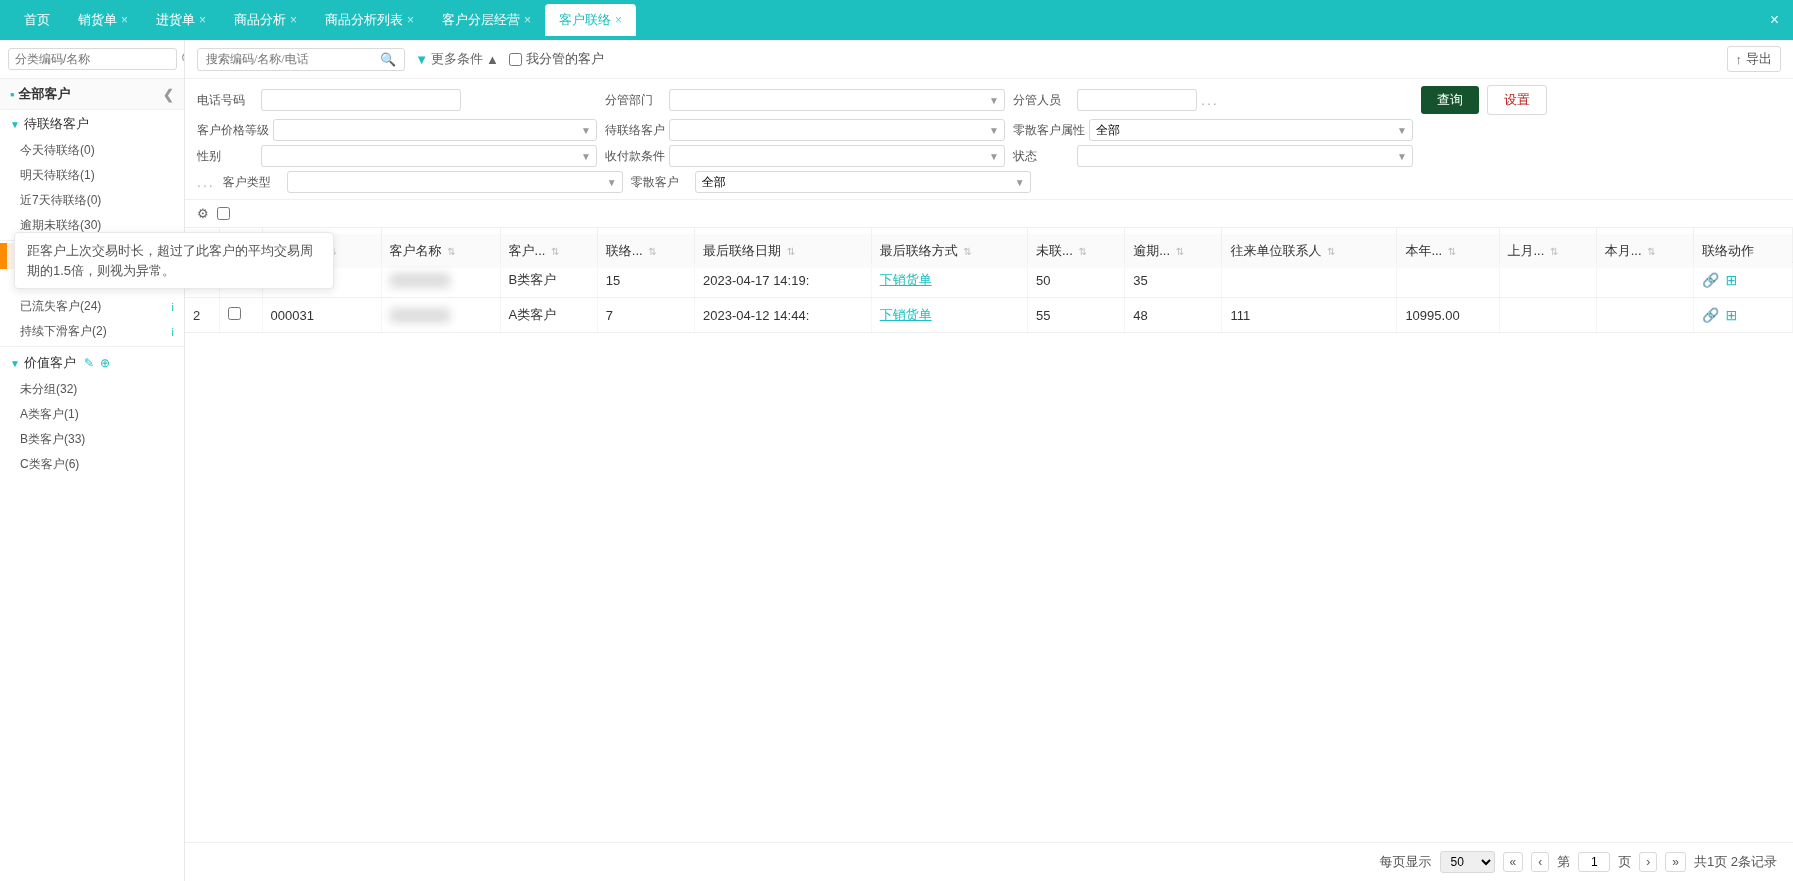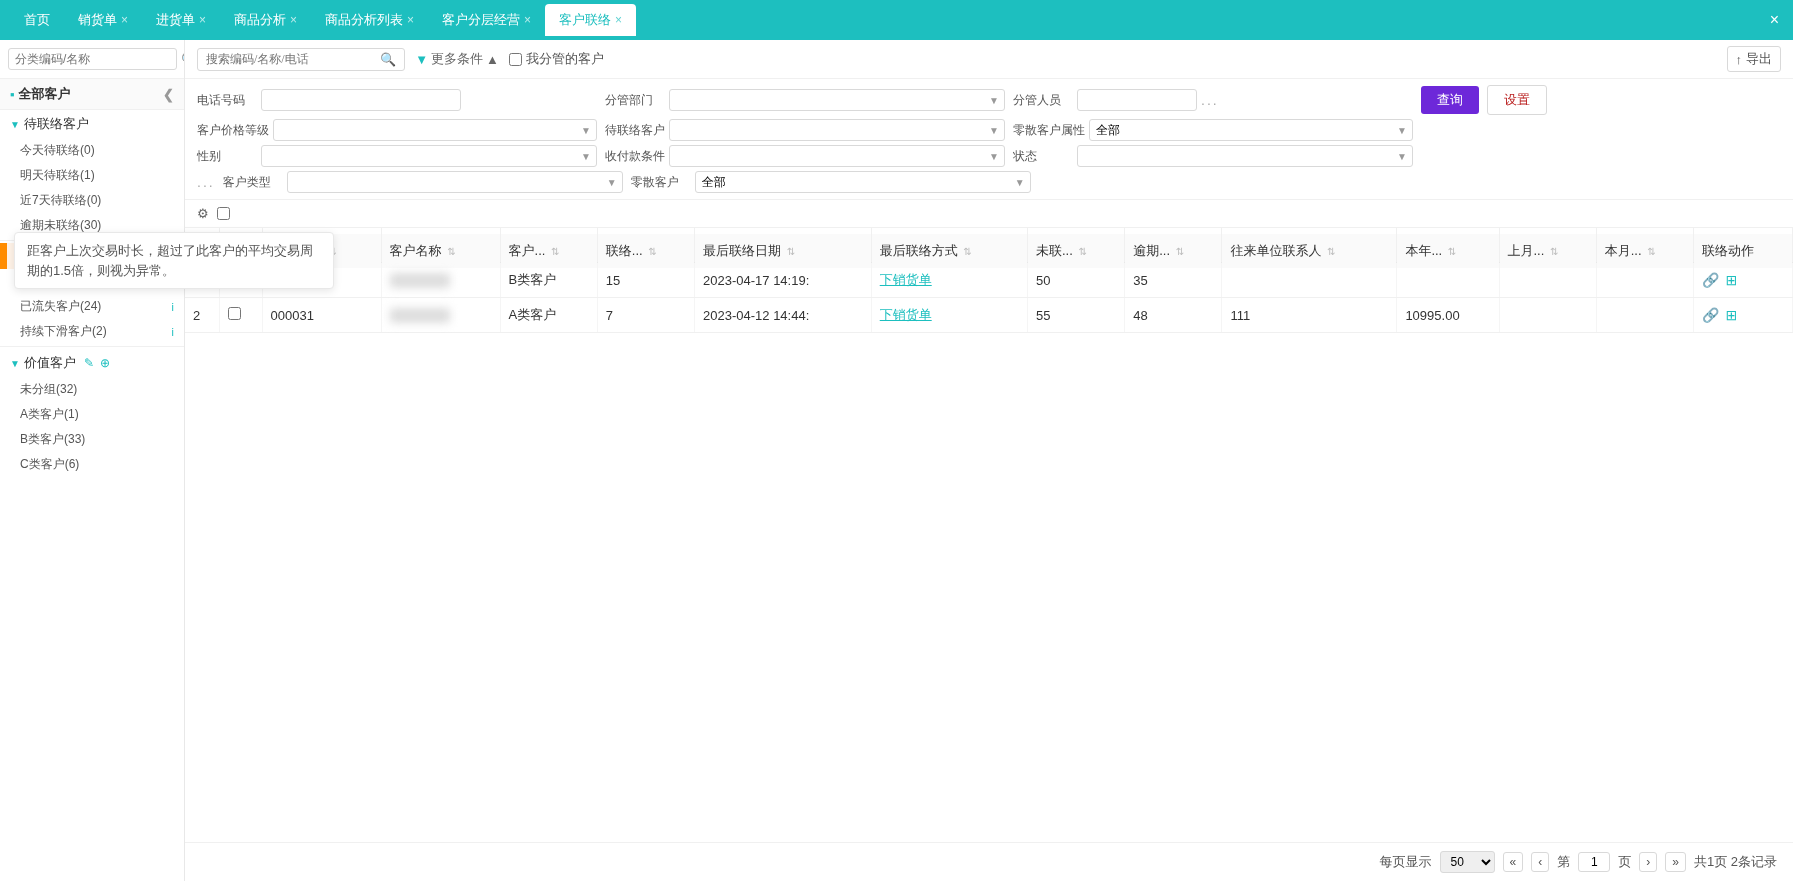--- a/index.html
+++ b/index.html
@@ -100,21 +100,21 @@
     }
     .select-wrapper select { width: 100%; }
     .select-arrow {
       position: absolute; right: 6px; color: #999; font-size: 10px; pointer-events: none;
     }
     .filter-input {
       flex: 1; border: 1px solid #d9d9d9; border-radius: 3px; padding: 3px 6px;
       font-size: 12px; outline: none;
     }
     .query-btn {
-      background: #6d28d9; color: #fff; border: none; border-radius: 3px;
+      background: #14532d; color: #fff; border: none; border-radius: 3px;
       padding: 5px 16px; font-size: 13px; cursor: pointer; white-space: nowrap;
     }
     .settings-btn {
       background: #fff; color: #b91c1c; border: 1px solid #d9d9d9; border-radius: 3px;
       padding: 5px 16px; font-size: 13px; cursor: pointer; white-space: nowrap;
     }
     .more-dots { color: #aaa; cursor: pointer; font-size: 14px; letter-spacing: 2px; }
 
     
     .table-container {

